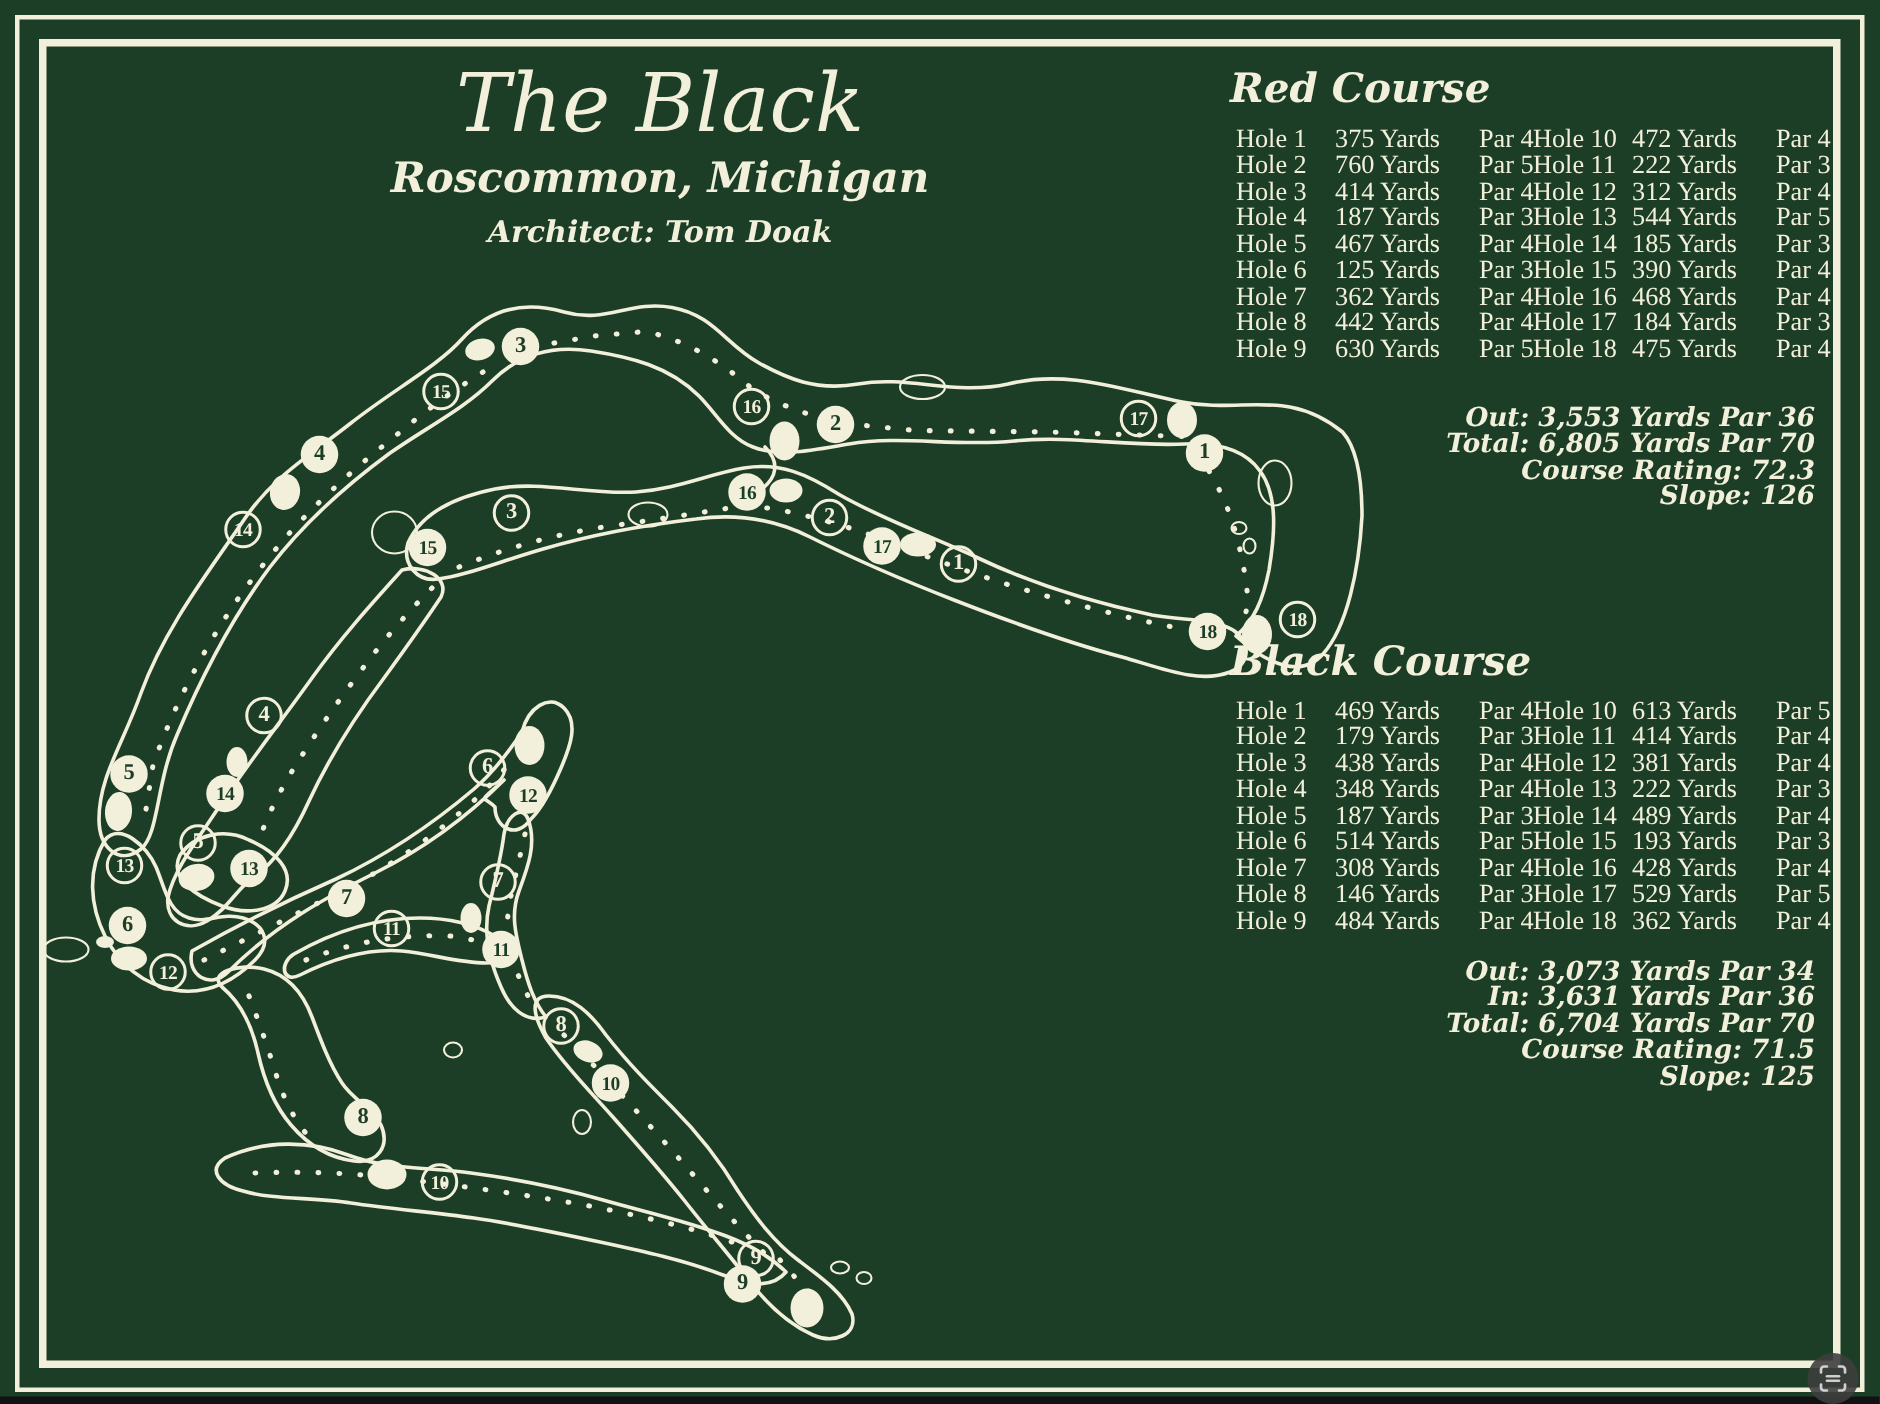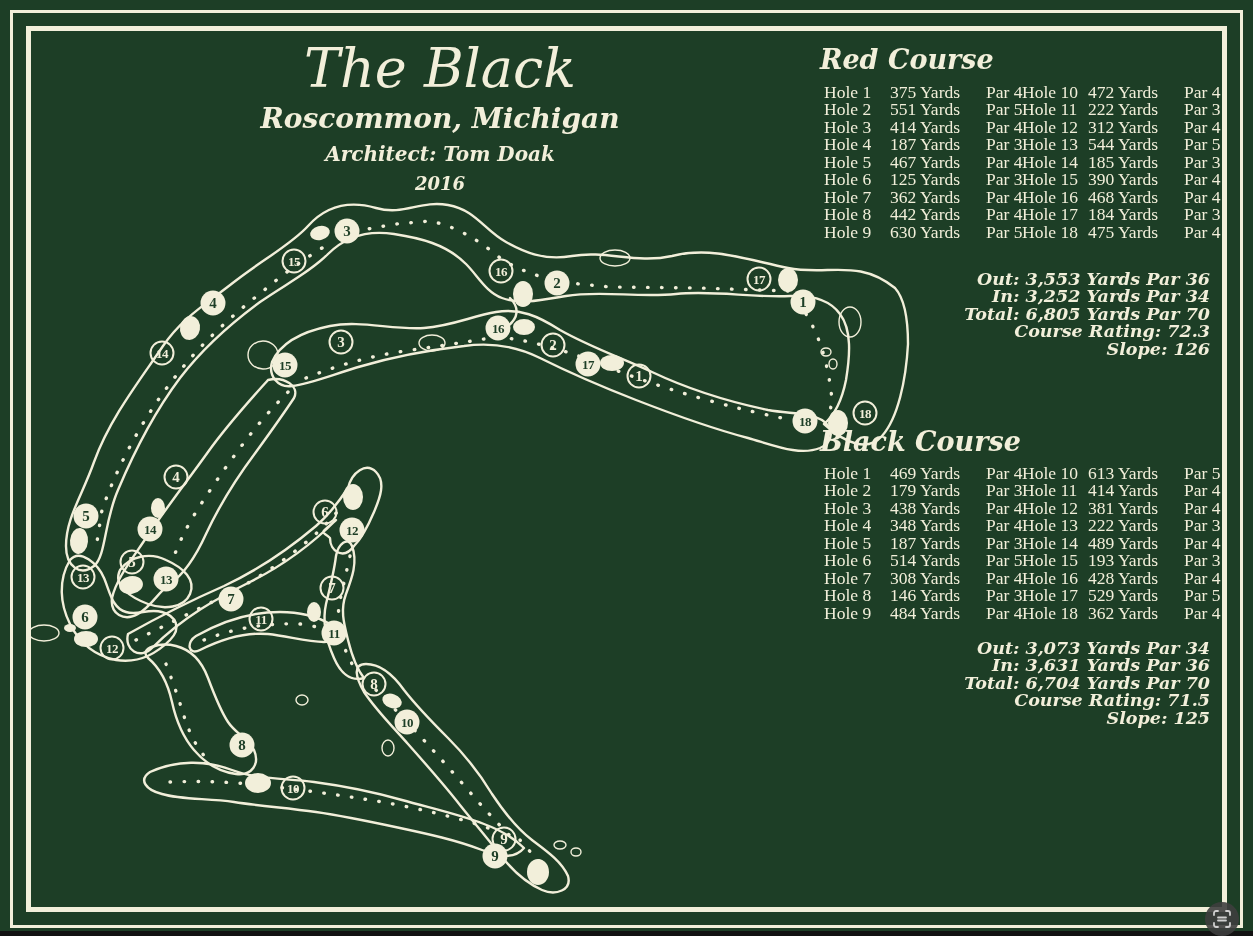--- a/index.html
+++ b/index.html
@@ -235,33 +235,32 @@
   </div>
 
 <div class="frame outer"></div>
 <div class="frame inner"></div>
 <div class="edge-strip"></div>
 
 <div class="title-block">
   <div class="main-title">The Black</div>
   <div class="sub-title">Roscommon, Michigan</div>
   <div class="architect">Architect: Tom Doak</div>
-  <div class="year">2016</div>
 </div>
 
 <div class="course-header hdr-red">Red Course</div>
 <div class="hole-col col-red-front">
     <div class="hole-row">
       <span>Hole 1</span>
       <span>375 Yards</span>
       <span>Par 4</span>
     </div>
     <div class="hole-row">
       <span>Hole 2</span>
-      <span>551 Yards</span>
+      <span>760 Yards</span>
       <span>Par 5</span>
     </div>
     <div class="hole-row">
       <span>Hole 3</span>
       <span>414 Yards</span>
       <span>Par 4</span>
     </div>
     <div class="hole-row">
       <span>Hole 4</span>
       <span>187 Yards</span>
@@ -335,21 +334,20 @@
       <span>Par 3</span>
     </div>
     <div class="hole-row">
       <span>Hole 18</span>
       <span>475 Yards</span>
       <span>Par 4</span>
     </div>
   </div>
 <div class="summary sum-red">
     <div>Out: 3,553 Yards Par 36</div>
-    <div>In: 3,252 Yards Par 34</div>
     <div>Total: 6,805 Yards Par 70</div>
     <div>Course Rating: 72.3</div>
     <div>Slope: 126</div>
   </div>
 
 <div class="course-header hdr-black">Black Course</div>
 <div class="hole-col col-black-front">
     <div class="hole-row">
       <span>Hole 1</span>
       <span>469 Yards</span>

